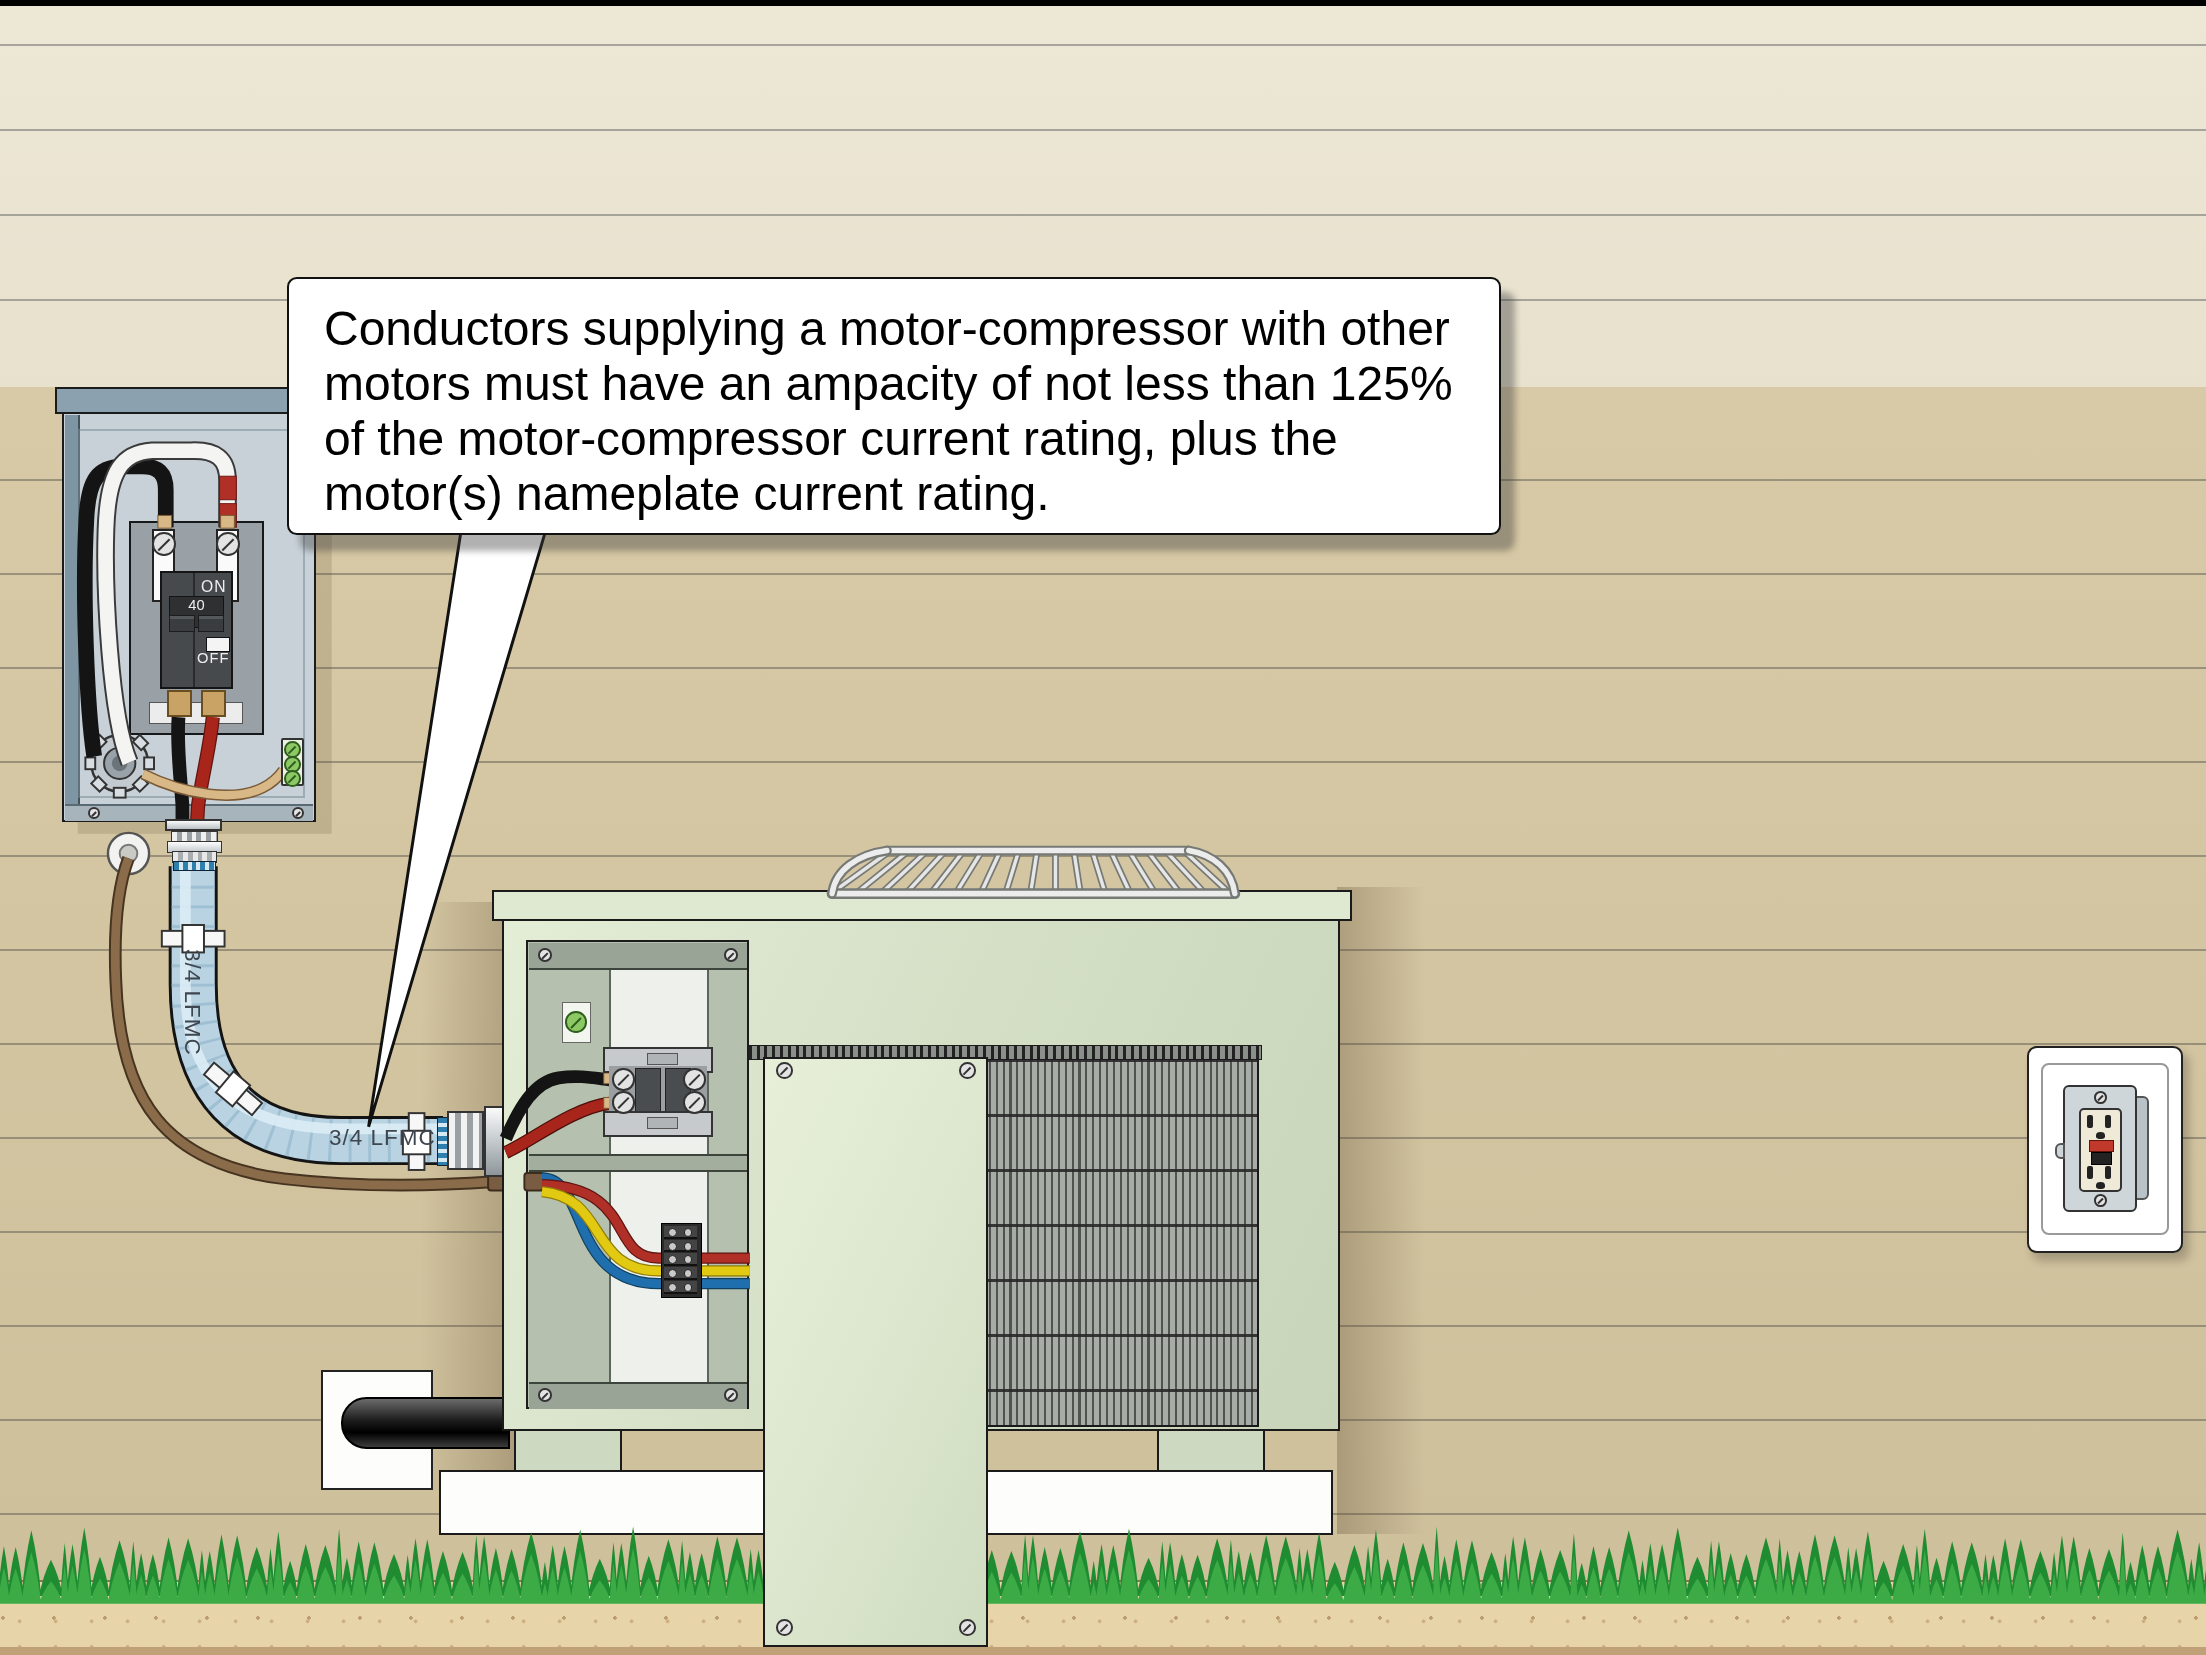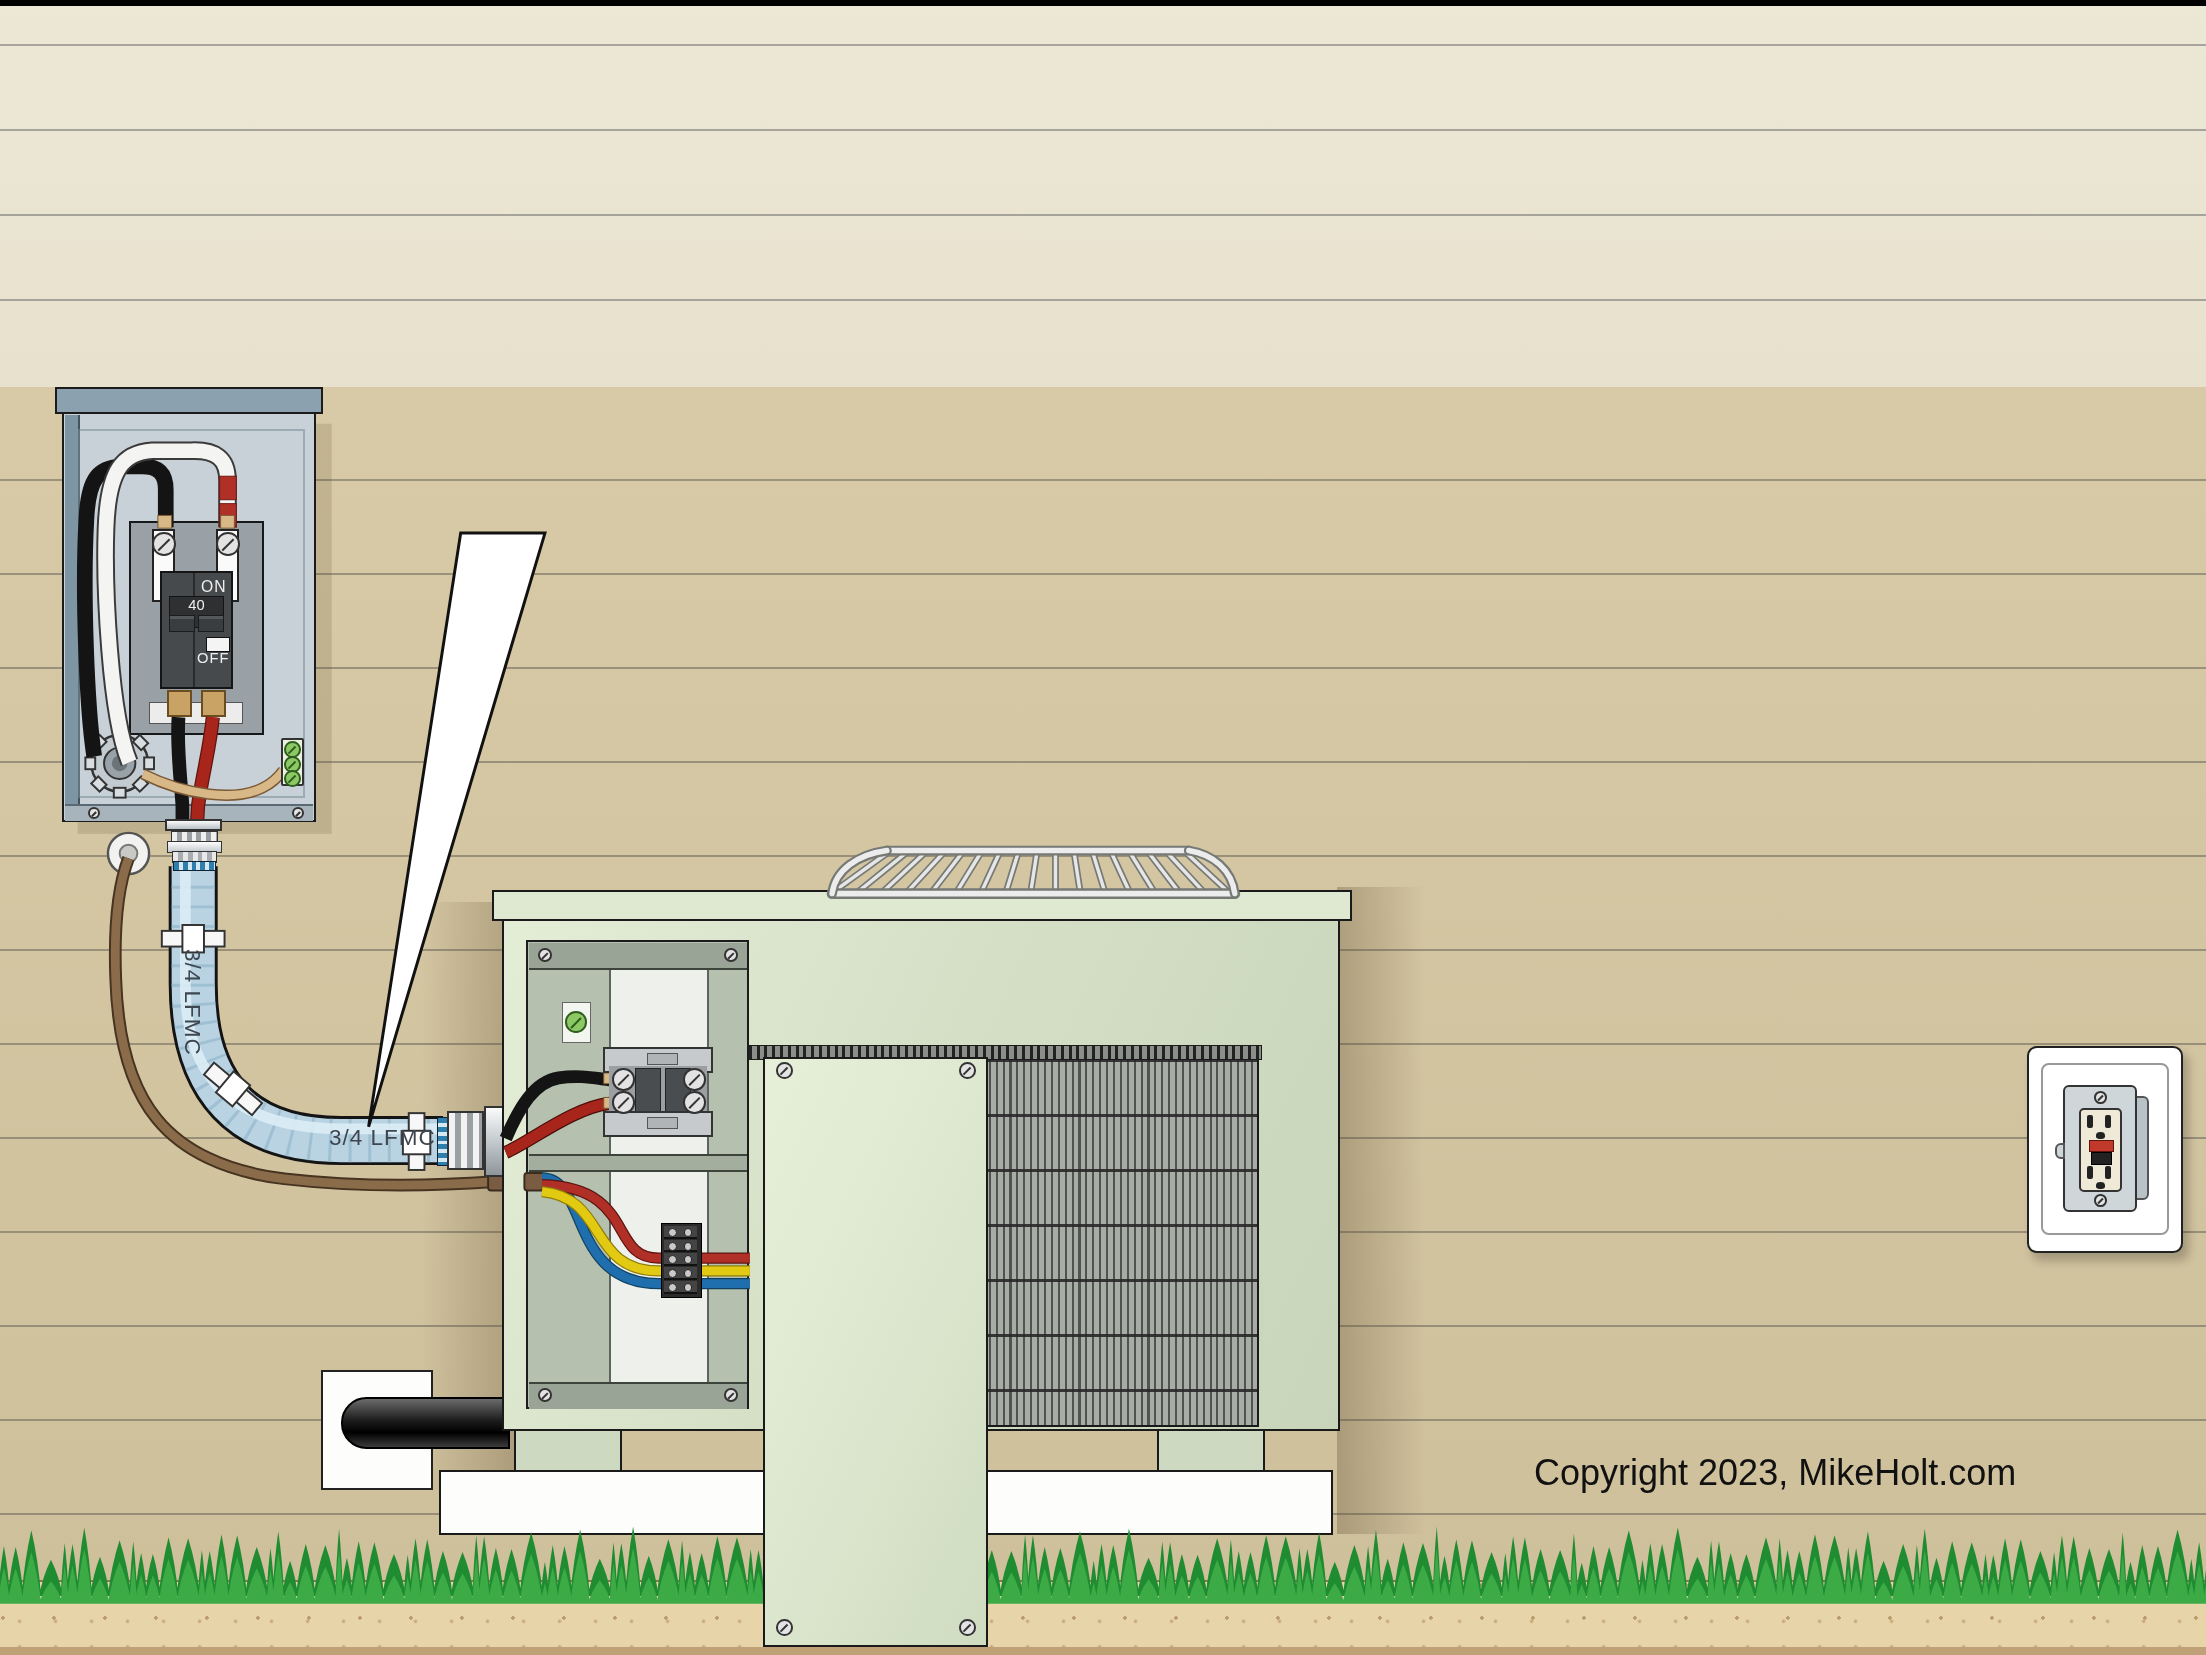--- a/index.html
+++ b/index.html
@@ -365,19 +365,21 @@
   <div class="abs btn-reset"></div>
   <div class="abs slot" style="left:2087px;top:1166px;z-index:10;"></div>
   <div class="abs slot" style="left:2105px;top:1166px;z-index:10;"></div>
   <div class="abs ghole" style="left:2096px;top:1182px;z-index:10;"></div>
   <div class="abs sc" style="left:2094px;top:1091px;width:12.7px;height:12.7px;z-index:10;"></div>
   <div class="abs sc" style="left:2094px;top:1194px;width:12.7px;height:12.7px;z-index:10;"></div>
 
   <svg class="abs tail-svg" width="2206" height="1655" viewBox="0 0 2251 1689">
     <polygon points="470,544 556,544 376,1150" fill="#ffffff" stroke="#111" stroke-width="3"></polygon>
   </svg>
-
-
-  <div class="abs copyright">Copyright 2023, MikeHolt.com</div>
+  <div class="abs bubble">
+    <span>Conductors supplying a motor-compressor with other motors must have an ampacity of not less than 125% of the motor-compressor current rating, plus the motor(s) nameplate current rating.</span>
+  </div>
+
+
 
   <div class="abs topbar"></div>
 </div>
 
 
 </body></html>

